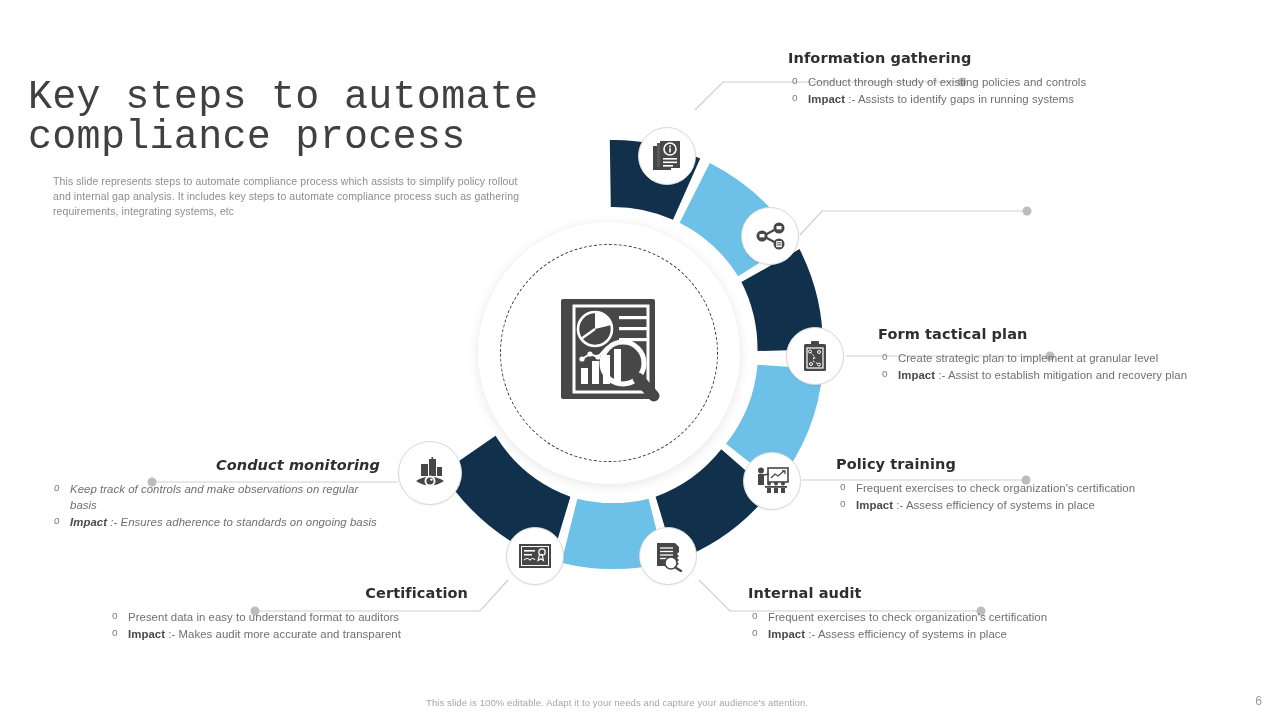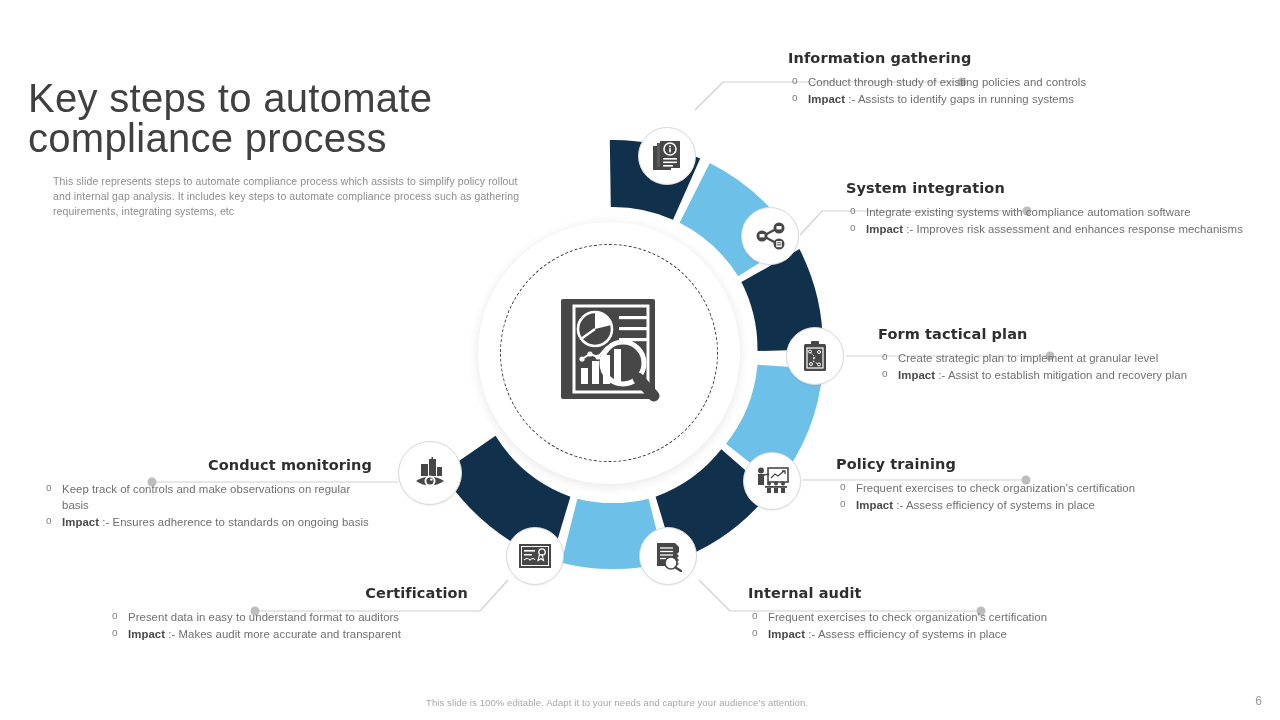--- a/index.html
+++ b/index.html
@@ -17,21 +17,21 @@
   }
 
   
   #title-block { position: absolute; left: 28px; top: 78px; width: 520px; }
   #page-title {
     font-size: 40px;
     font-weight: 300;
     line-height: 1.0;
     color: #404040;
     letter-spacing: 0.3px;
-    font-family: Liberation Sans, sans-serif;
+    font-family: Liberation Mono, monospace;
   }
   #page-title .ln { display: block; }
   #page-subtitle {
     margin-top: 16px;
     font-size: 10.5px;
     line-height: 1.45;
     color: #8d8d8d;
     width: 478px;
     letter-spacing: 0.1px;
     margin-left: 25px;
@@ -309,27 +309,20 @@
   </div>
 
   <div class="callout" style="left:766px; top:50px; width:480px;margin-left:22px;">
     <div class="c-head">Information gathering</div>
     <ul>
       <li><span>Conduct through study of existing policies and controls</span></li>
       <li><b>Impact</b> <span>:- Assists to identify gaps in running systems</span></li>
     </ul>
   </div>
 
-  <div class="callout" style="left:846px; top:180px; width:400px;">
-    <div class="c-head">System integration</div>
-    <ul>
-      <li><span>Integrate existing systems with compliance automation software</span></li>
-      <li><b>Impact</b> <span>:- Improves risk assessment and enhances response mechanisms</span></li>
-    </ul>
-  </div>
 
   <div class="callout" style="left:878px; top:326px; width:380px;">
     <div class="c-head">Form tactical plan</div>
     <ul>
       <li><span>Create strategic plan to implement at granular level</span></li>
       <li><b>Impact</b> <span>:- Assist to establish mitigation and recovery plan</span></li>
     </ul>
   </div>
 
   <div class="callout" style="left:836px; top:456px; width:380px;">
@@ -349,21 +342,21 @@
   </div>
 
   <div class="callout align-right" style="left:108px; top:585px; width:360px;">
     <div class="c-head">Certification</div>
     <ul>
       <li><span>Present data in easy to understand format to auditors</span></li>
       <li><b>Impact</b> <span>:- Makes audit more accurate and transparent</span></li>
     </ul>
   </div>
 
-  <div class="callout align-right" style="left:42px; top:457px; width:330px;">
+  <div class="callout align-right" style="left:50px; top:457px; width:330px;font-style:italic;">
     <div class="c-head">Conduct monitoring</div>
     <ul>
       <li><span>Keep track of controls and make observations on regular basis</span></li>
       <li><b>Impact</b> <span>:- Ensures adherence to standards on ongoing basis</span></li>
     </ul>
   </div>
 
   <div id="footer-note">This slide is 100% editable. Adapt it to your needs and capture your audience's attention.</div>
   <div id="page-number">6</div>
 

